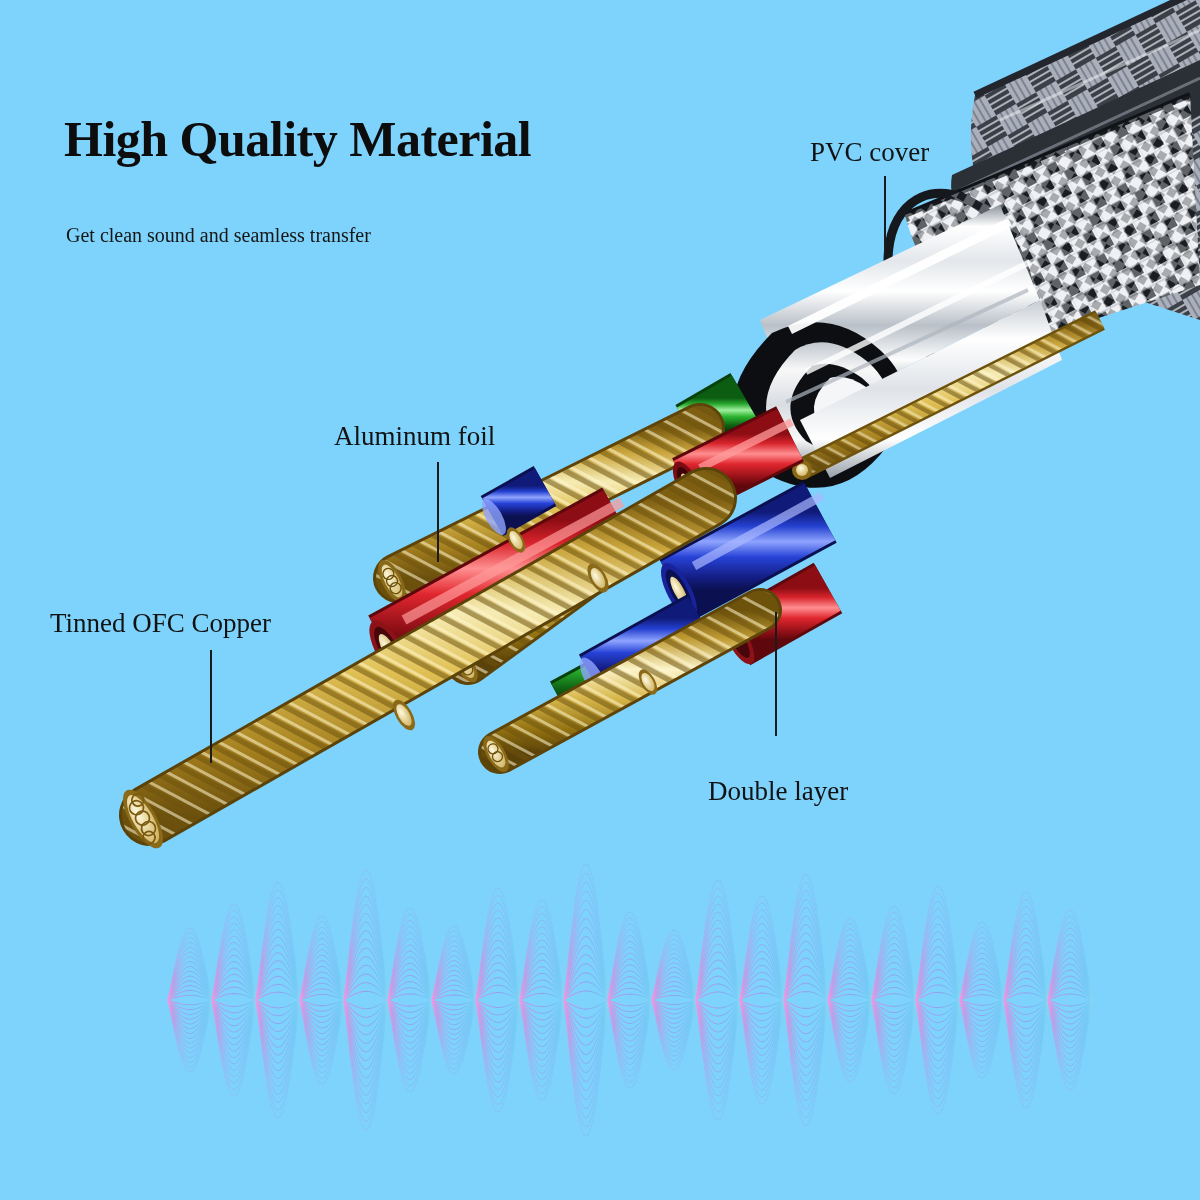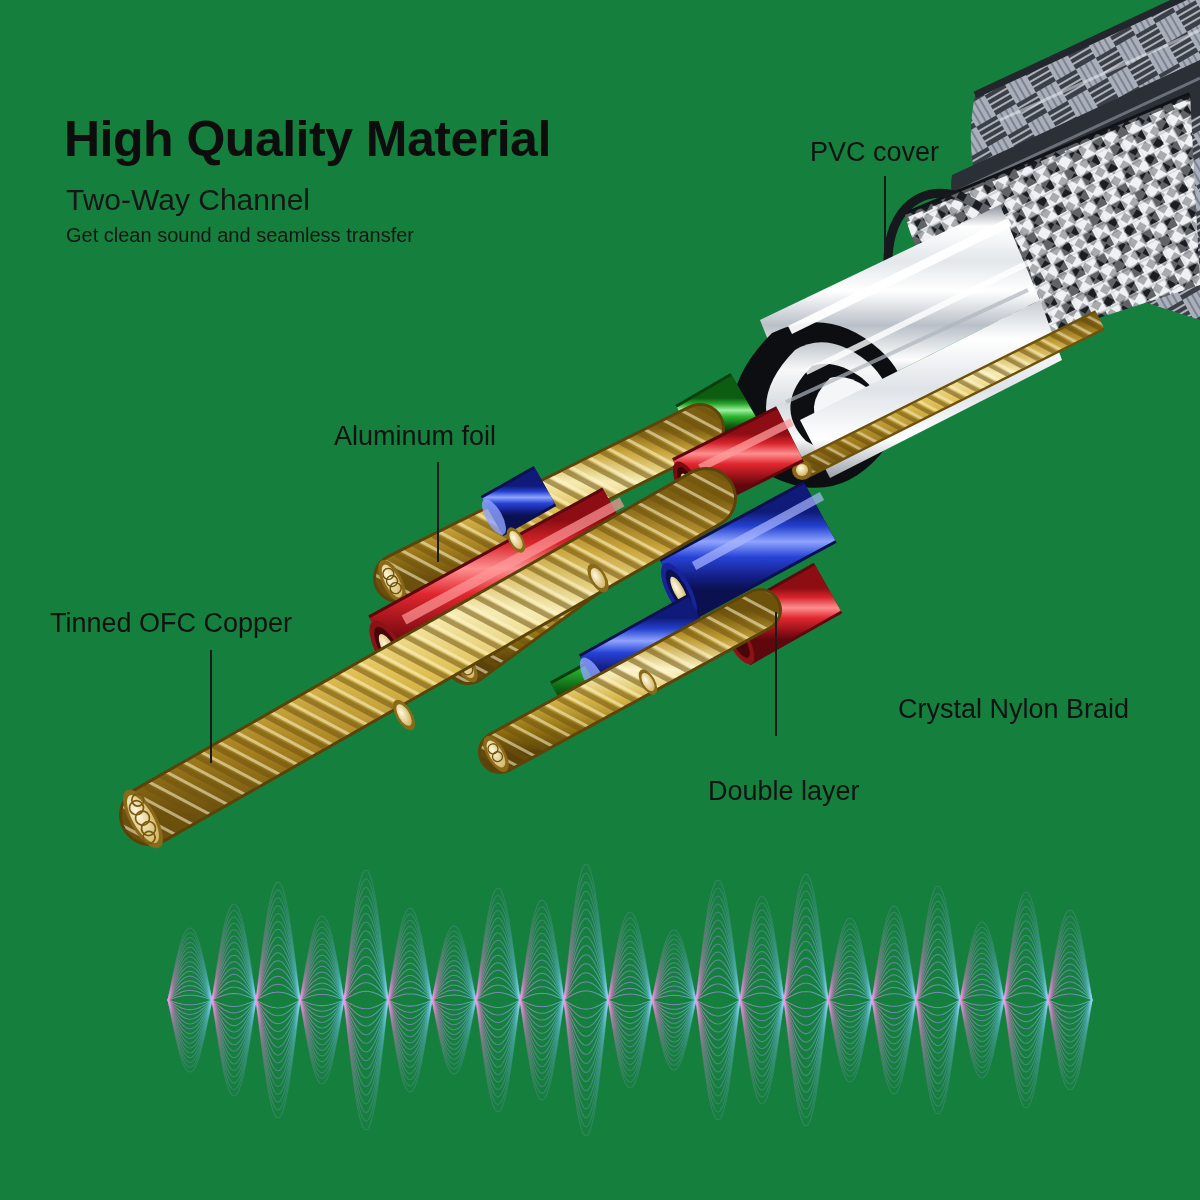--- a/index.html
+++ b/index.html
@@ -1,18 +1,18 @@
 <!DOCTYPE html>
 <html><head>
 <meta charset="utf-8">
 <style>
   html,body{margin:0;padding:0;background:#ffffff;}
   body{width:1200px;height:1200px;position:relative;overflow:hidden;
        font-family:"Liberation Sans","DejaVu Sans",sans-serif;color:#111;}
-  #stage{position:absolute;inset:0;width:1200px;height:1200px;background:#15803d;}
+  #stage{position:absolute;inset:0;width:1200px;height:1200px;background:#7dd3fc;font-family:Liberation Serif, serif;}
 
   
   .headline{position:absolute;left:64px;top:110px;font-size:50px;font-weight:700;
             letter-spacing:-0.5px;color:#0d0d0d;white-space:nowrap;}
   .sub1{position:absolute;left:66px;top:183px;font-size:30px;font-weight:400;color:#161616;white-space:nowrap;}
   .sub2{position:absolute;left:66px;top:224px;font-size:20px;font-weight:400;color:#161616;white-space:nowrap;}
 
   
   .cl{position:absolute;font-size:27px;font-weight:400;color:#121212;white-space:nowrap;}
   .cl-pvc{left:810px;top:137px;text-align:center;}
@@ -985,26 +985,24 @@
         <path d="M1048.0 155.0 L1049.7 164.4 L1051.4 173.7 L1053.1 182.7 L1054.8 191.2 L1056.5 199.3 L1058.2 206.7 L1059.8 213.4 L1061.5 219.2 L1063.2 224.1 L1064.9 227.9 L1066.6 230.7 L1068.3 232.4 L1070.0 233.0 L1071.7 232.4 L1073.4 230.7 L1075.1 227.9 L1076.8 224.1 L1078.5 219.2 L1080.2 213.4 L1081.8 206.7 L1083.5 199.3 L1085.2 191.2 L1086.9 182.7 L1088.6 173.7 L1090.3 164.4 L1092.0 155.0 " opacity="0.287"></path>
         <path d="M1048.0 155.0 L1049.7 144.9 L1051.4 134.9 L1053.1 125.2 L1054.8 116.0 L1056.5 107.3 L1058.2 99.3 L1059.8 92.1 L1061.5 85.9 L1063.2 80.6 L1064.9 76.5 L1066.6 73.4 L1068.3 71.6 L1070.0 71.0 L1071.7 71.6 L1073.4 73.4 L1075.1 76.5 L1076.8 80.6 L1078.5 85.9 L1080.2 92.1 L1081.8 99.3 L1083.5 107.3 L1085.2 116.0 L1086.9 125.2 L1088.6 134.9 L1090.3 144.9 L1092.0 155.0 " opacity="0.253"></path>
         <path d="M1048.0 155.0 L1049.7 165.1 L1051.4 175.1 L1053.1 184.8 L1054.8 194.0 L1056.5 202.7 L1058.2 210.7 L1059.8 217.9 L1061.5 224.1 L1063.2 229.4 L1064.9 233.5 L1066.6 236.6 L1068.3 238.4 L1070.0 239.0 L1071.7 238.4 L1073.4 236.6 L1075.1 233.5 L1076.8 229.4 L1078.5 224.1 L1080.2 217.9 L1081.8 210.7 L1083.5 202.7 L1085.2 194.0 L1086.9 184.8 L1088.6 175.1 L1090.3 165.1 L1092.0 155.0 " opacity="0.253"></path>
         <path d="M1048.0 155.0 L1049.7 144.2 L1051.4 133.5 L1053.1 123.1 L1054.8 113.2 L1056.5 103.9 L1058.2 95.3 L1059.8 87.6 L1061.5 80.9 L1063.2 75.3 L1064.9 70.8 L1066.6 67.6 L1068.3 65.7 L1070.0 65.0 L1071.7 65.7 L1073.4 67.6 L1075.1 70.8 L1076.8 75.3 L1078.5 80.9 L1080.2 87.6 L1081.8 95.3 L1083.5 103.9 L1085.2 113.2 L1086.9 123.1 L1088.6 133.5 L1090.3 144.2 L1092.0 155.0 " opacity="0.220"></path>
         <path d="M1048.0 155.0 L1049.7 165.8 L1051.4 176.5 L1053.1 186.9 L1054.8 196.8 L1056.5 206.1 L1058.2 214.7 L1059.8 222.4 L1061.5 229.1 L1063.2 234.7 L1064.9 239.2 L1066.6 242.4 L1068.3 244.3 L1070.0 245.0 L1071.7 244.3 L1073.4 242.4 L1075.1 239.2 L1076.8 234.7 L1078.5 229.1 L1080.2 222.4 L1081.8 214.7 L1083.5 206.1 L1085.2 196.8 L1086.9 186.9 L1088.6 176.5 L1090.3 165.8 L1092.0 155.0 " opacity="0.220"></path>
         <path d="M168 155 L1092 155" opacity="0.5"></path>
       </g>
   </svg>
 
   <div class="headline">High Quality Material</div>
-  <div class="sub1">Two-Way Channel</div>
   <div class="sub2">Get clean sound and seamless transfer</div>
 
   <div class="cl cl-pvc">PVC cover</div>
   <div class="cl cl-alu">Aluminum foil</div>
   <div class="cl cl-tin">Tinned OFC Copper</div>
   <div class="cl cl-dbl">Double layer</div>
-  <div class="cl cl-nyl">Crystal Nylon Braid</div>
 
   <div class="leader ld-pvc"></div>
   <div class="leader ld-alu"></div>
   <div class="leader ld-tin"></div>
   <div class="leader ld-dbl"></div>
 </div>
 
 </body></html>

